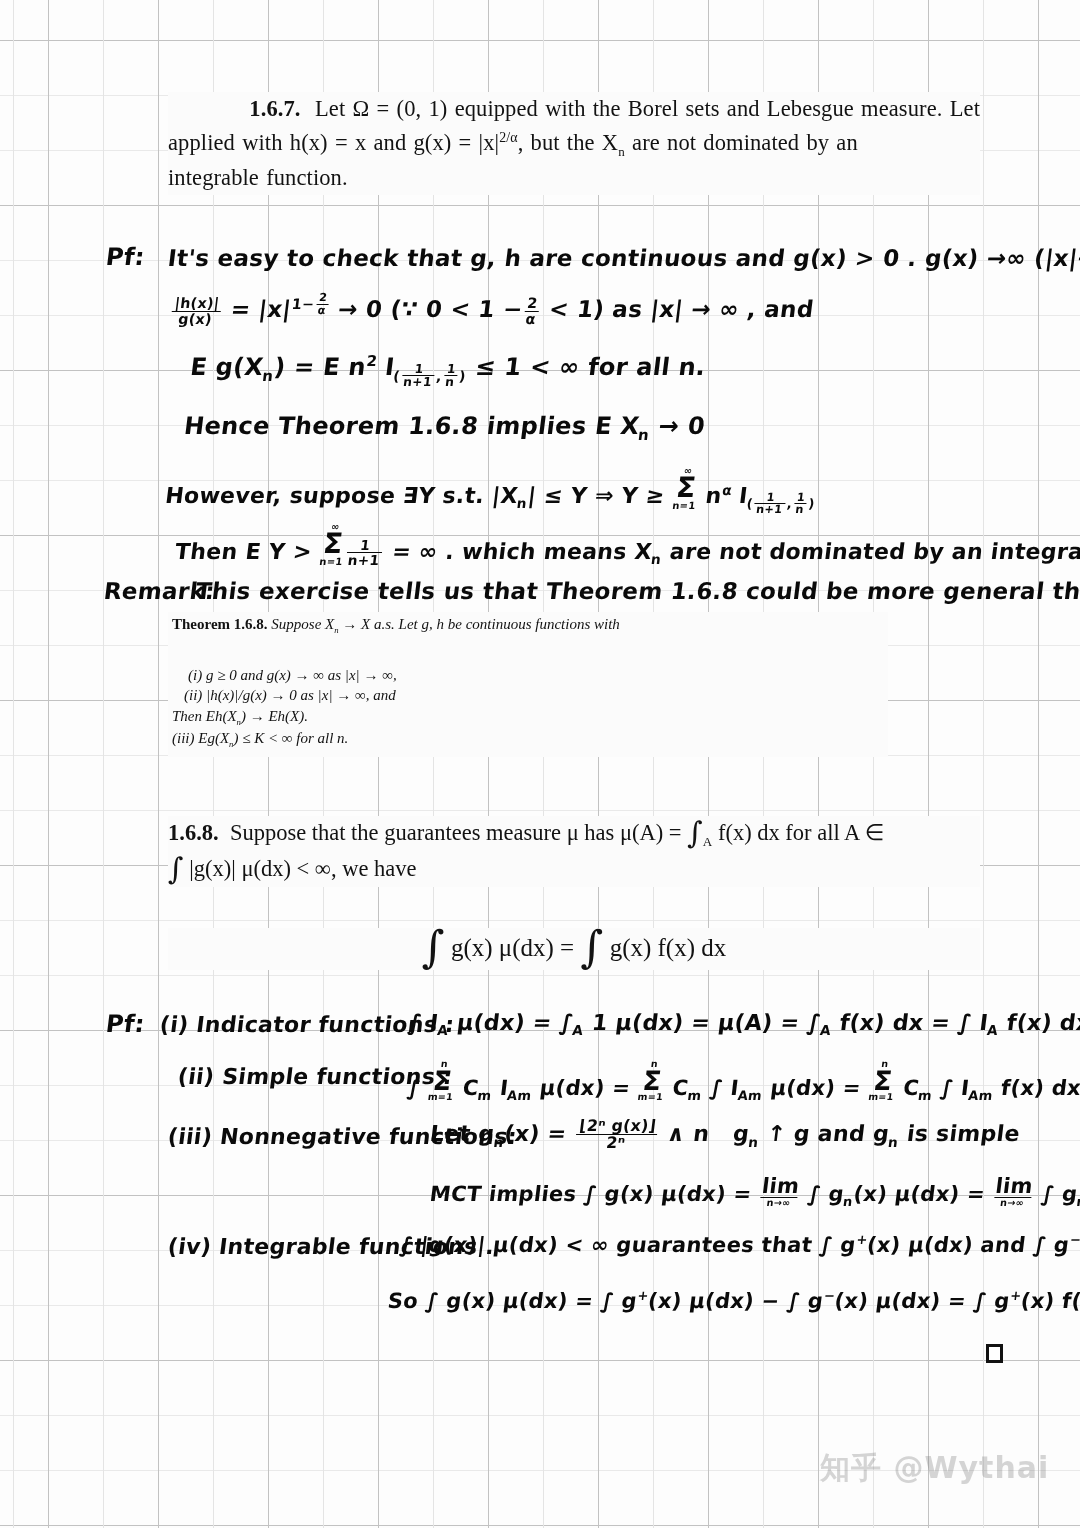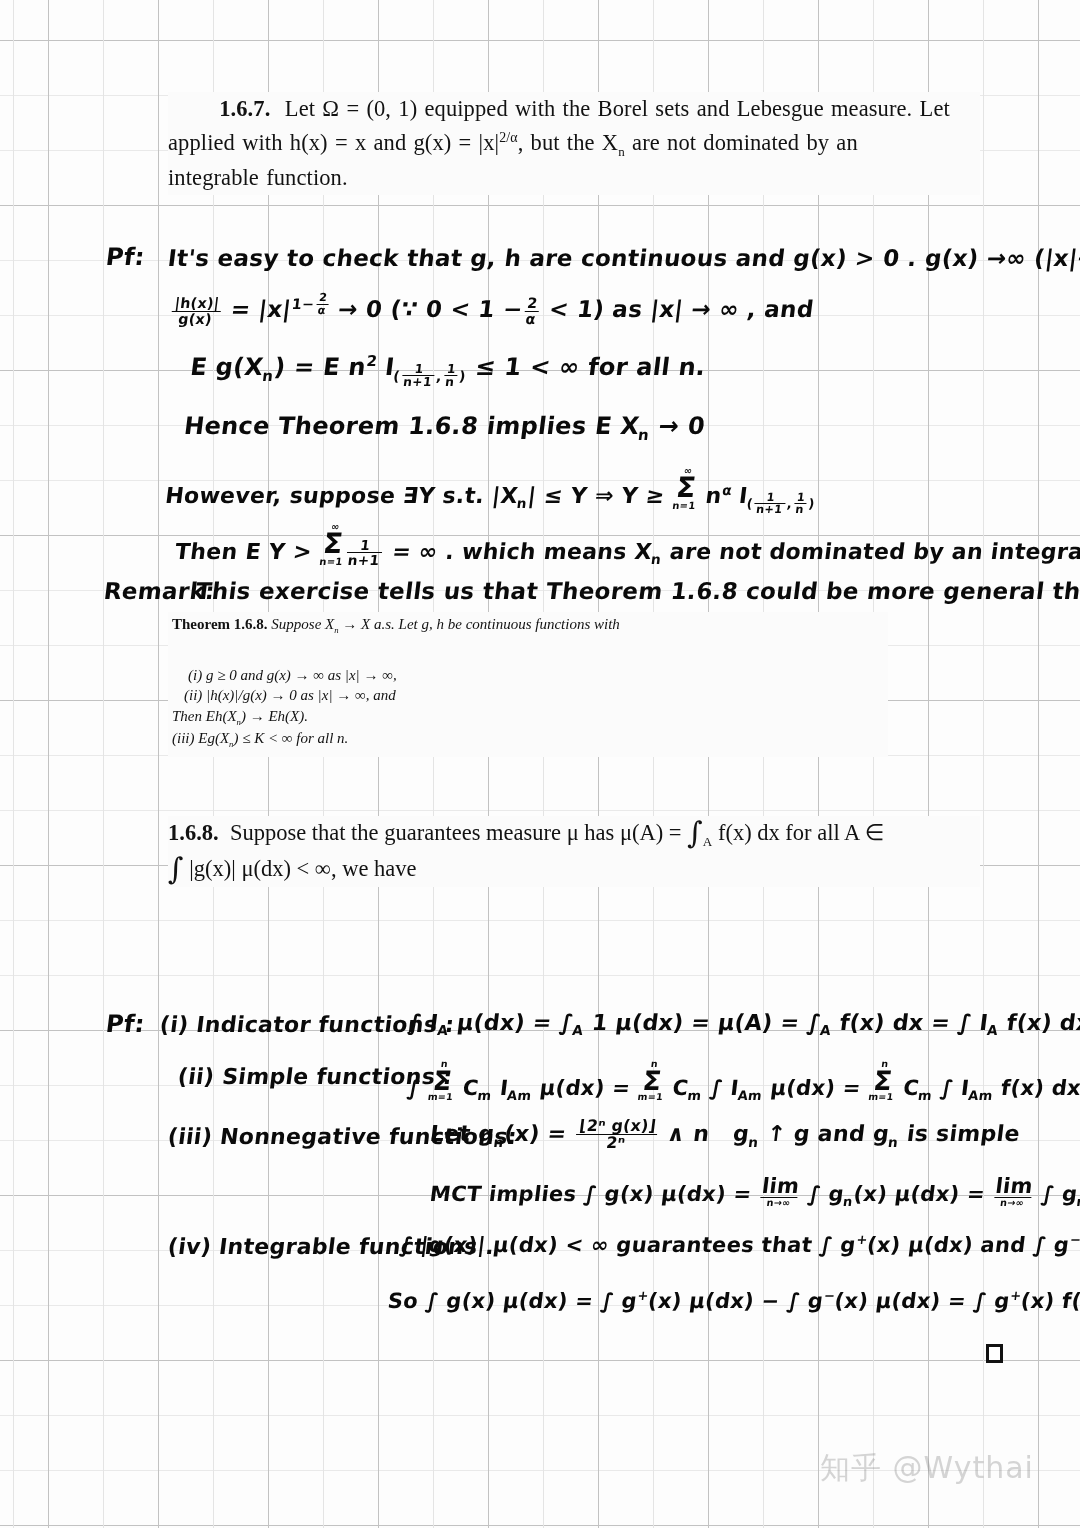--- a/index.html
+++ b/index.html
@@ -46,21 +46,21 @@
 
   #prob167 {
     left: 168px;
     top: 92px;
     width: 812px;
     font-size: 22.5px;
     letter-spacing: .1px;
     word-spacing: 1.5px;
   }
   #prob167 .l { display: block; white-space: nowrap; }
-  #prob167 .l.jst { display: flex; justify-content: center; margin-left: 21px; }
+  #prob167 .l.jst { display: flex; justify-content: flex-end; margin-left: 21px; }
 
   #theorem-box {
     left: 168px;
     top: 612px;
     width: 712px;
     font-size: 15px;
     line-height: 1.36;
     background: #fbfbfb;
     padding: 2px 4px 6px 4px;
   }
@@ -163,20 +163,21 @@
   #watermark {
     position: absolute;
     left: 820px;
     top: 1448px;
     font-family: "DejaVu Sans", sans-serif;
     font-size: 30px;
     color: rgba(120,120,120,0.30);
     letter-spacing: 1px;
     user-select: none;
     white-space: nowrap;
+    font-weight: bold;
   }
 </style>
 </head>
 <body>
 
 <div id="page">
 
   <div class="printed" id="prob167">
     <span class="l jst">
       <span><span class="num">1.6.7.</span>&nbsp;&nbsp;<span>Let Ω = (0, 1) equipped with the Borel sets and Lebesgue measure. Let</span></span>
@@ -232,20 +233,23 @@
 
   <div class="printed" id="prob168">
     <span class="l">
       <span class="num">1.6.8.</span>&nbsp;&nbsp;<span>Suppose that the guarantees measure μ has μ(A) = </span><span class="medint">∫</span><sub class="tiny">A</sub><span> f(x) dx for all A ∈</span>
     </span>
     <span class="l">
       <span class="medint">∫</span><span> |g(x)| μ(dx) &lt; ∞, we have</span>
     </span>
   </div>
 
+  <div id="display-eq">
+    <span class="bigint">∫</span><span> g(x) μ(dx) = </span><span class="bigint">∫</span><span> g(x) f(x) dx</span>
+  </div>
 
   <div class="hw" style="left:106px; top:1010px; font-size:24px;">Pf:</div>
 
   <div class="hw" style="left:160px; top:1012px; font-size:22px;">(i) Indicator functions :</div>
   <div class="hw" style="left:408px; top:1010px; font-size:22px;">
     <span>∫ I</span><sub>A</sub><span> μ(dx) = ∫</span><sub>A</sub><span> 1 μ(dx) = μ(A) = ∫</span><sub>A</sub><span> f(x) dx = ∫ I</span><sub>A</sub><span> f(x) dx</span>
   </div>
 
   <div class="hw" style="left:178px; top:1064px; font-size:22px;">(ii) Simple functions :</div>
   <div class="hw" style="left:408px; top:1060px; font-size:21px;">

